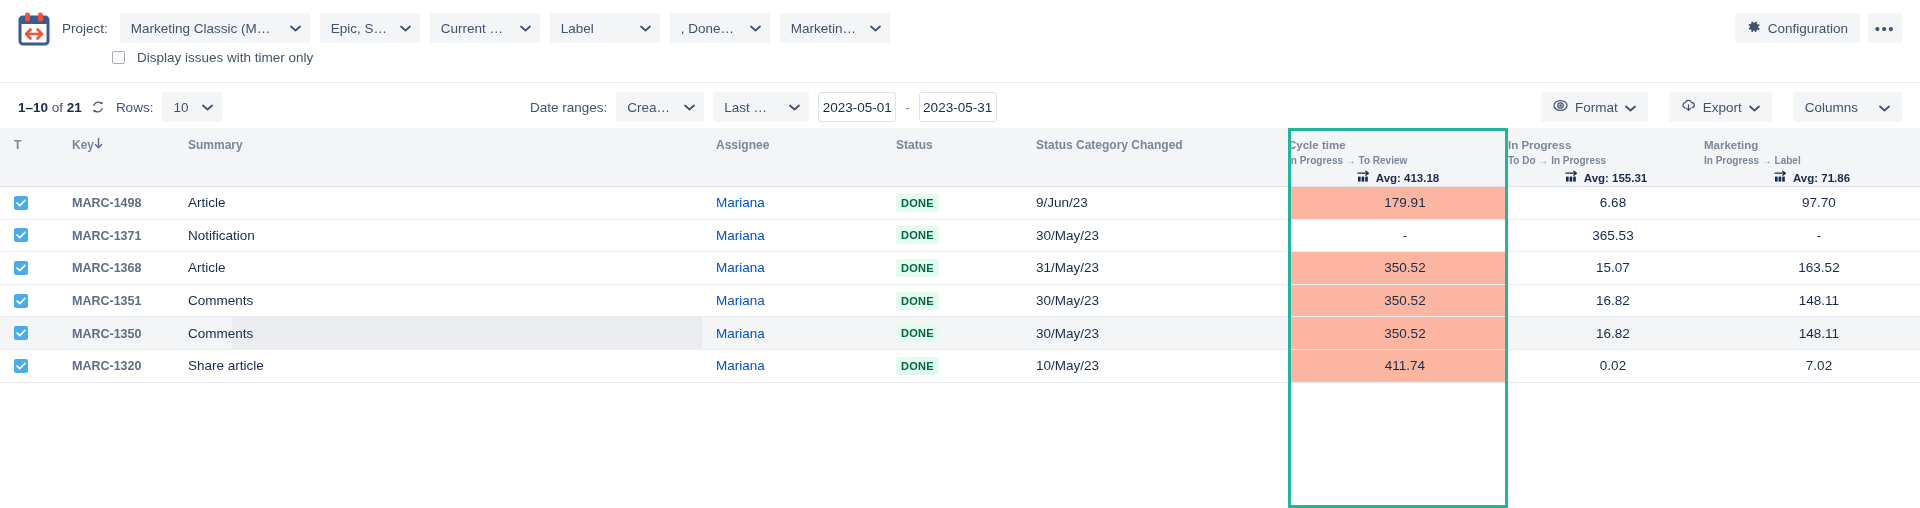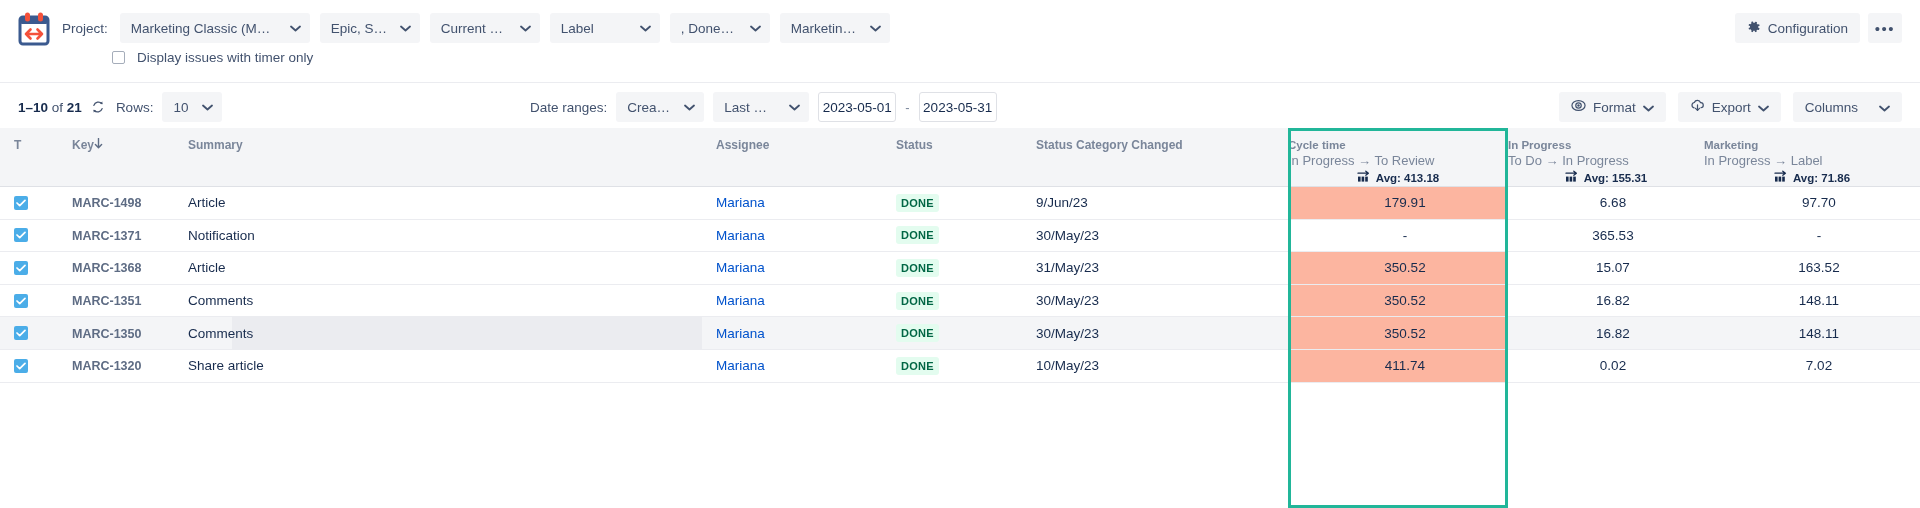--- a/index.html
+++ b/index.html
@@ -107,21 +107,21 @@
     height: 30px; width: 78px;
     border: 1px solid #dfe1e6; border-radius: 3px;
     background: #fff; font-size: 13.5px; color: #172b4d;
     display: flex; align-items: center; justify-content: center;
     cursor: text;
   }
   .dash { color: #7a869a; font-size: 13px; }
 
   .tb-right {
     position: absolute; right: 18px; top: 9px;
-    display: flex; align-items: center; gap: 12px;
+    display: flex; align-items: center; gap: 21px;
   }
 
   
   .table-wrap { position: relative; }
   table.grid {
     width: 1920px;
     border-collapse: collapse;
     table-layout: fixed;
     font-size: 13.5px;
   }
@@ -139,21 +139,21 @@
   th.sorted { background: #dcdfe4; color: #5e6c84; }
   th .pad { padding-left: 14px; }
 
   th.metric {
     text-align: center;
     color: #5e6c84;
     line-height: 15px;
     padding-top: 8px;
   }
   th.metric .m1 { font-weight: 700; font-size: 11.5px; }
-  th.metric .m2 { font-weight: 400; font-size: 13px; }
+  th.metric .m2 { font-weight: 700; font-size: 10px; }
   th.metric .m3 {
     font-weight: 700; font-size: 11.5px; color: #172b4d;
     display: flex; align-items: center; justify-content: center; gap: 5px;
     margin-top: 2px;
   }
 
   table.grid td {
     border-bottom: 1px solid #ebecf0;
     padding: 0 0 0 14px;
     height: 32.6px;

